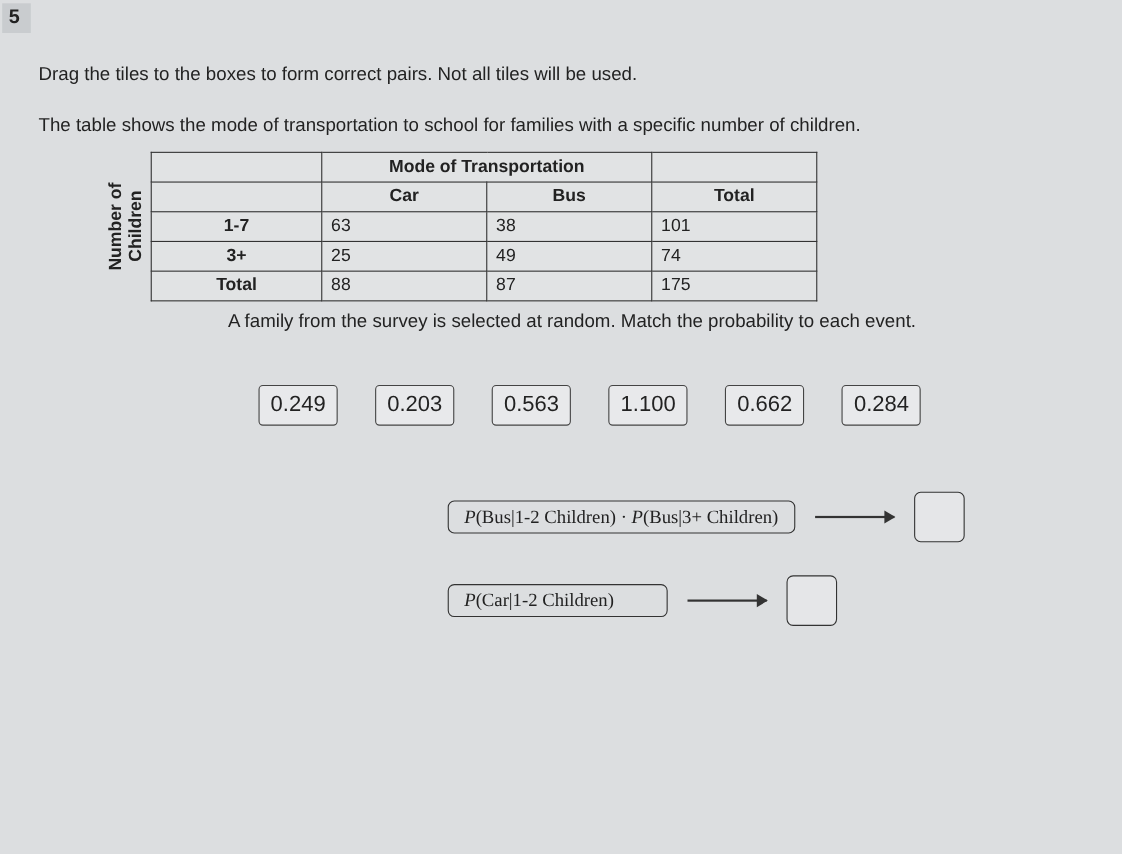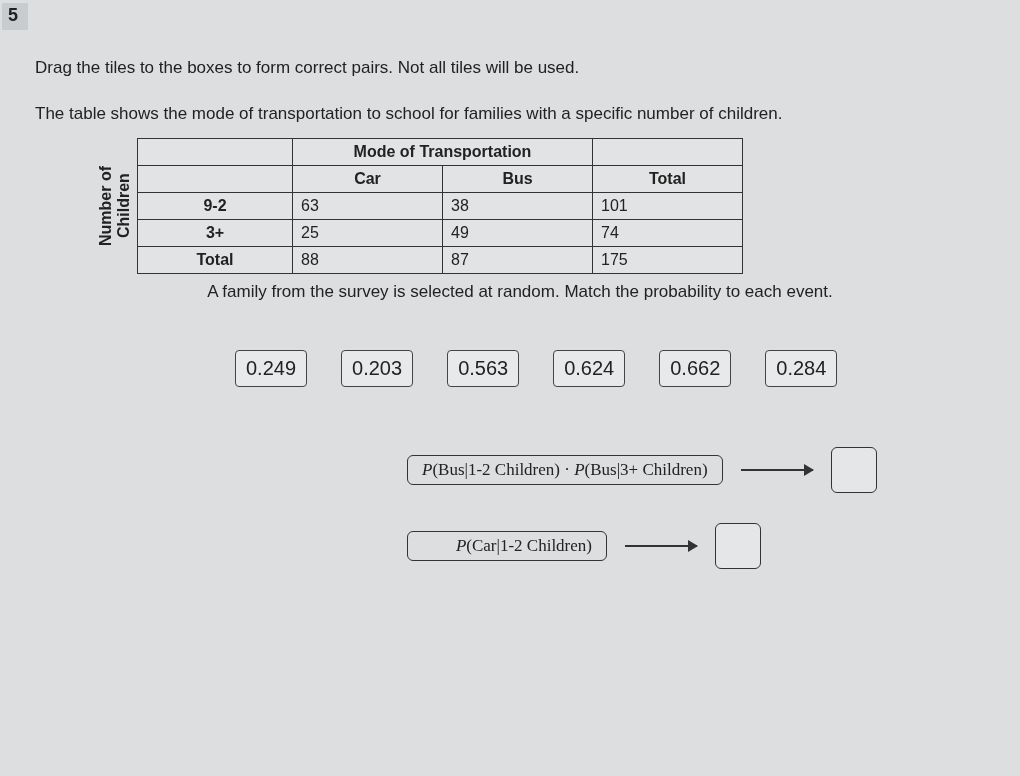--- a/index.html
+++ b/index.html
@@ -85,21 +85,21 @@
     align-items: center;
     gap: 18px;
   }
   .event-box {
     border: 1.5px solid #333;
     border-radius: 6px;
     padding: 4px 14px;
     font-size: 17px;
     font-family: 'Times New Roman', Times, serif;
     min-width: 200px;
-    text-align: right;
+    text-align: left;
     white-space: nowrap;
   }
   .arrow {
     width: 72px;
     height: 2px;
     background: #333;
     position: relative;
   }
   .arrow::after {
     content: '';
@@ -138,21 +138,21 @@
         <th colspan="2">Mode of Transportation</th>
         <td class="col-total"></td>
       </tr>
       <tr>
         <td class="col-rowh"></td>
         <th class="col-car">Car</th>
         <th class="col-bus">Bus</th>
         <th class="col-total">Total</th>
       </tr>
       <tr>
-        <td class="row-header">9-2</td>
+        <td class="row-header">1-7</td>
         <td>63</td>
         <td>38</td>
         <td>101</td>
       </tr>
       <tr>
         <td class="row-header">3+</td>
         <td>25</td>
         <td>49</td>
         <td>74</td>
       </tr>
@@ -165,21 +165,21 @@
     </tbody>
       </table>
   </div>
 
   <div class="instr3">A family from the survey is selected at random. Match the probability to each event.</div>
 
   <div class="tiles">
     <div class="tile">0.249</div>
     <div class="tile">0.203</div>
     <div class="tile">0.563</div>
-    <div class="tile">0.624</div>
+    <div class="tile">1.100</div>
     <div class="tile">0.662</div>
     <div class="tile">0.284</div>
   </div>
 
   <div class="events">
     <div class="event-row">
       <div class="event-box"><span class="italic-var">P</span>(Bus|1-2 Children) · <span class="italic-var">P</span>(Bus|3+ Children)</div>
       <div class="arrow"></div>
       <div class="drop-box"></div>
     </div>

